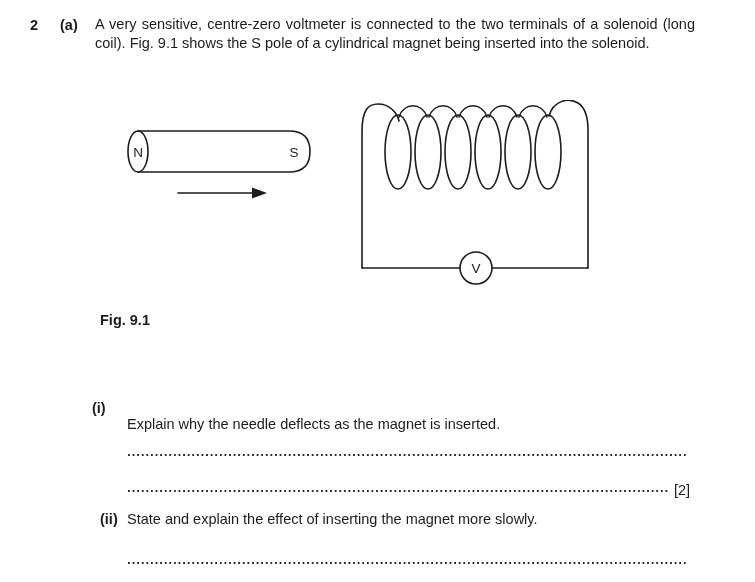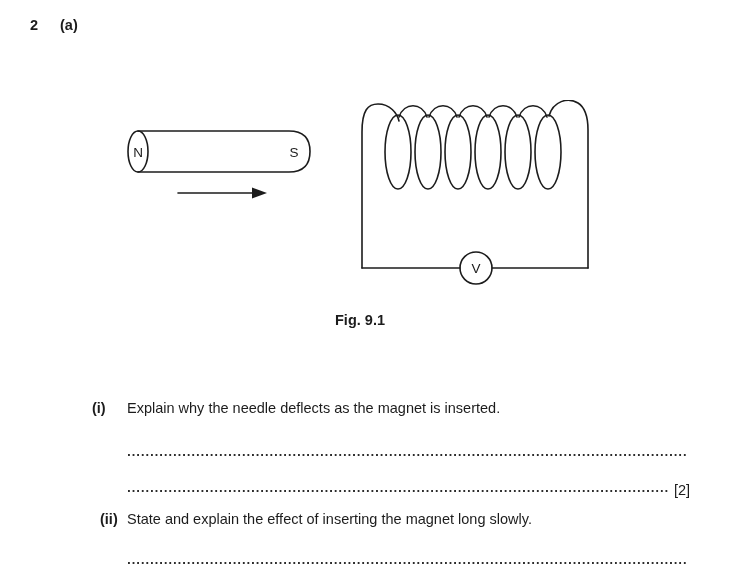--- a/index.html
+++ b/index.html
@@ -23,26 +23,26 @@
     line-height: 19px;
     width: 600px;
     left: 95px;
   }
   .qnum { left: 30px; top: 17px; font-weight: bold; }
   .part-label { left: 60px; top: 17px; font-weight: bold; }
   .intro { top: 15px; }
   .diagram-wrap { left: 100px; top: 100px; width: 520px; height: 200px; }
   .fig-caption {
     left: 100px; top: 312px; width: 520px;
-    text-align: center; font-weight: bold;
+    text-align: left; font-weight: bold;
   }
   .after-fig { top: 345px; }
   .subq-label { font-weight: bold; }
   .subq-i-label { left: 92px; top: 400px; }
-  .subq-i-text { left: 127px; top: 400px; }
+  .subq-i-text { left: 127px; top: 416px; }
   .subq-ii-label { left: 100px; top: 511px; }
   .subq-ii-text { left: 127px; top: 511px; }
   .dotline {
     height: 2px;
     background-image: repeating-linear-gradient(
       to right, #2b2b2b 0px, #2b2b2b 1.6px, transparent 1.6px, transparent 4.6px);
     background-position: left center;
     background-repeat: repeat-x;
     background-size: 4.6px 1.6px;
   }
@@ -55,20 +55,21 @@
     fill: #1c1c1c;
   }
 </style>
 </head>
 <body>
 
 <div class="page">
 
   <div class="abs qnum">2</div>
   <div class="abs part-label">(a)</div>
+  <div class="abs para intro">A very sensitive, centre-zero voltmeter is connected to the two terminals of a solenoid (long coil). Fig. 9.1 shows the S pole of a cylindrical magnet being inserted into the solenoid.</div>
 
   <div class="abs diagram-wrap">
     <svg viewBox="100 100 520 200" width="520" height="200">
       <g fill="none" stroke="#1c1c1c" stroke-width="1.6" stroke-linecap="round">
 
         <path d="M 138 131 H 289 Q 310 131 310 151.5 Q 310 172 289 172 H 138"></path>
         <ellipse cx="138" cy="151.5" rx="10" ry="20.5"></ellipse>
 
         <line x1="178" y1="193" x2="253" y2="193"></line>
 
@@ -105,17 +106,17 @@
 
 
   <div class="abs subq-label subq-i-label">(i)</div>
   <div class="abs subq-i-text">Explain why the needle deflects as the magnet is inserted.</div>
 
   <div class="abs dotline ans-line-1"></div>
   <div class="abs dotline ans-line-2"></div>
   <div class="abs marks">[2]</div>
 
   <div class="abs subq-label subq-ii-label">(ii)</div>
-  <div class="abs subq-ii-text">State and explain the effect of inserting the magnet long slowly.</div>
+  <div class="abs subq-ii-text">State and explain the effect of inserting the magnet more slowly.</div>
 
   <div class="abs dotline ans-line-3"></div>
 
 </div>
 
 </body></html>

